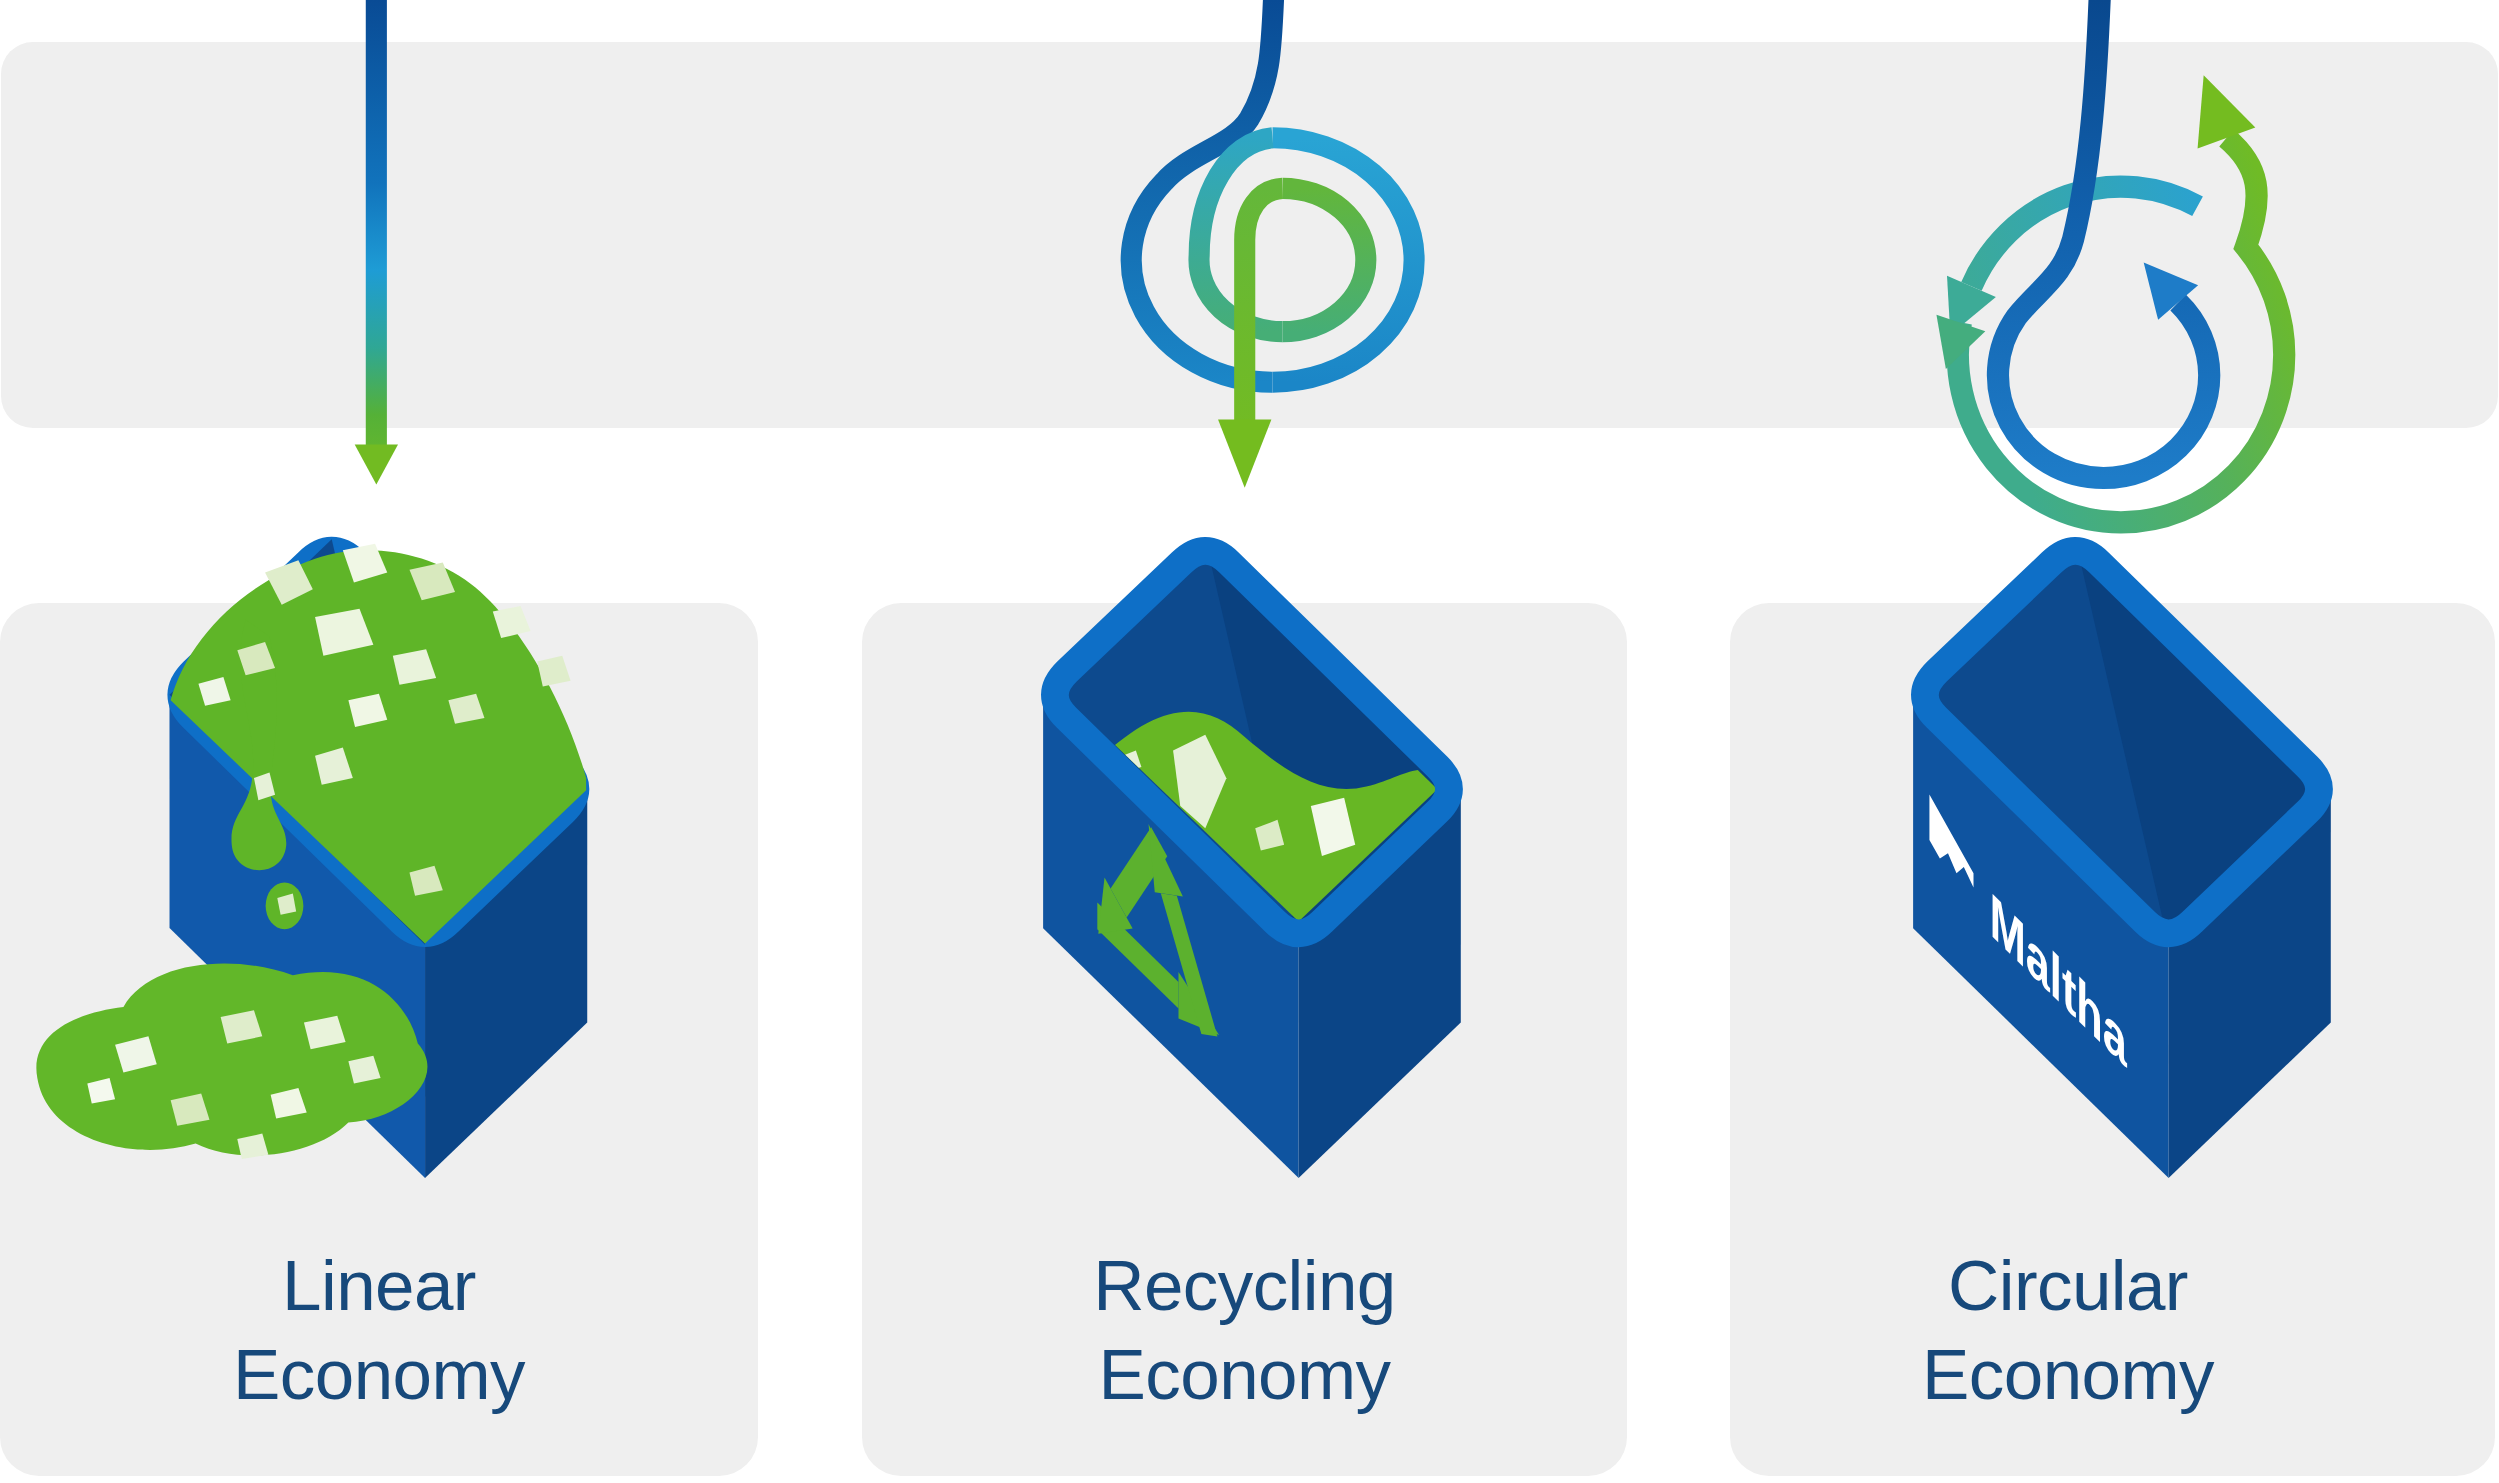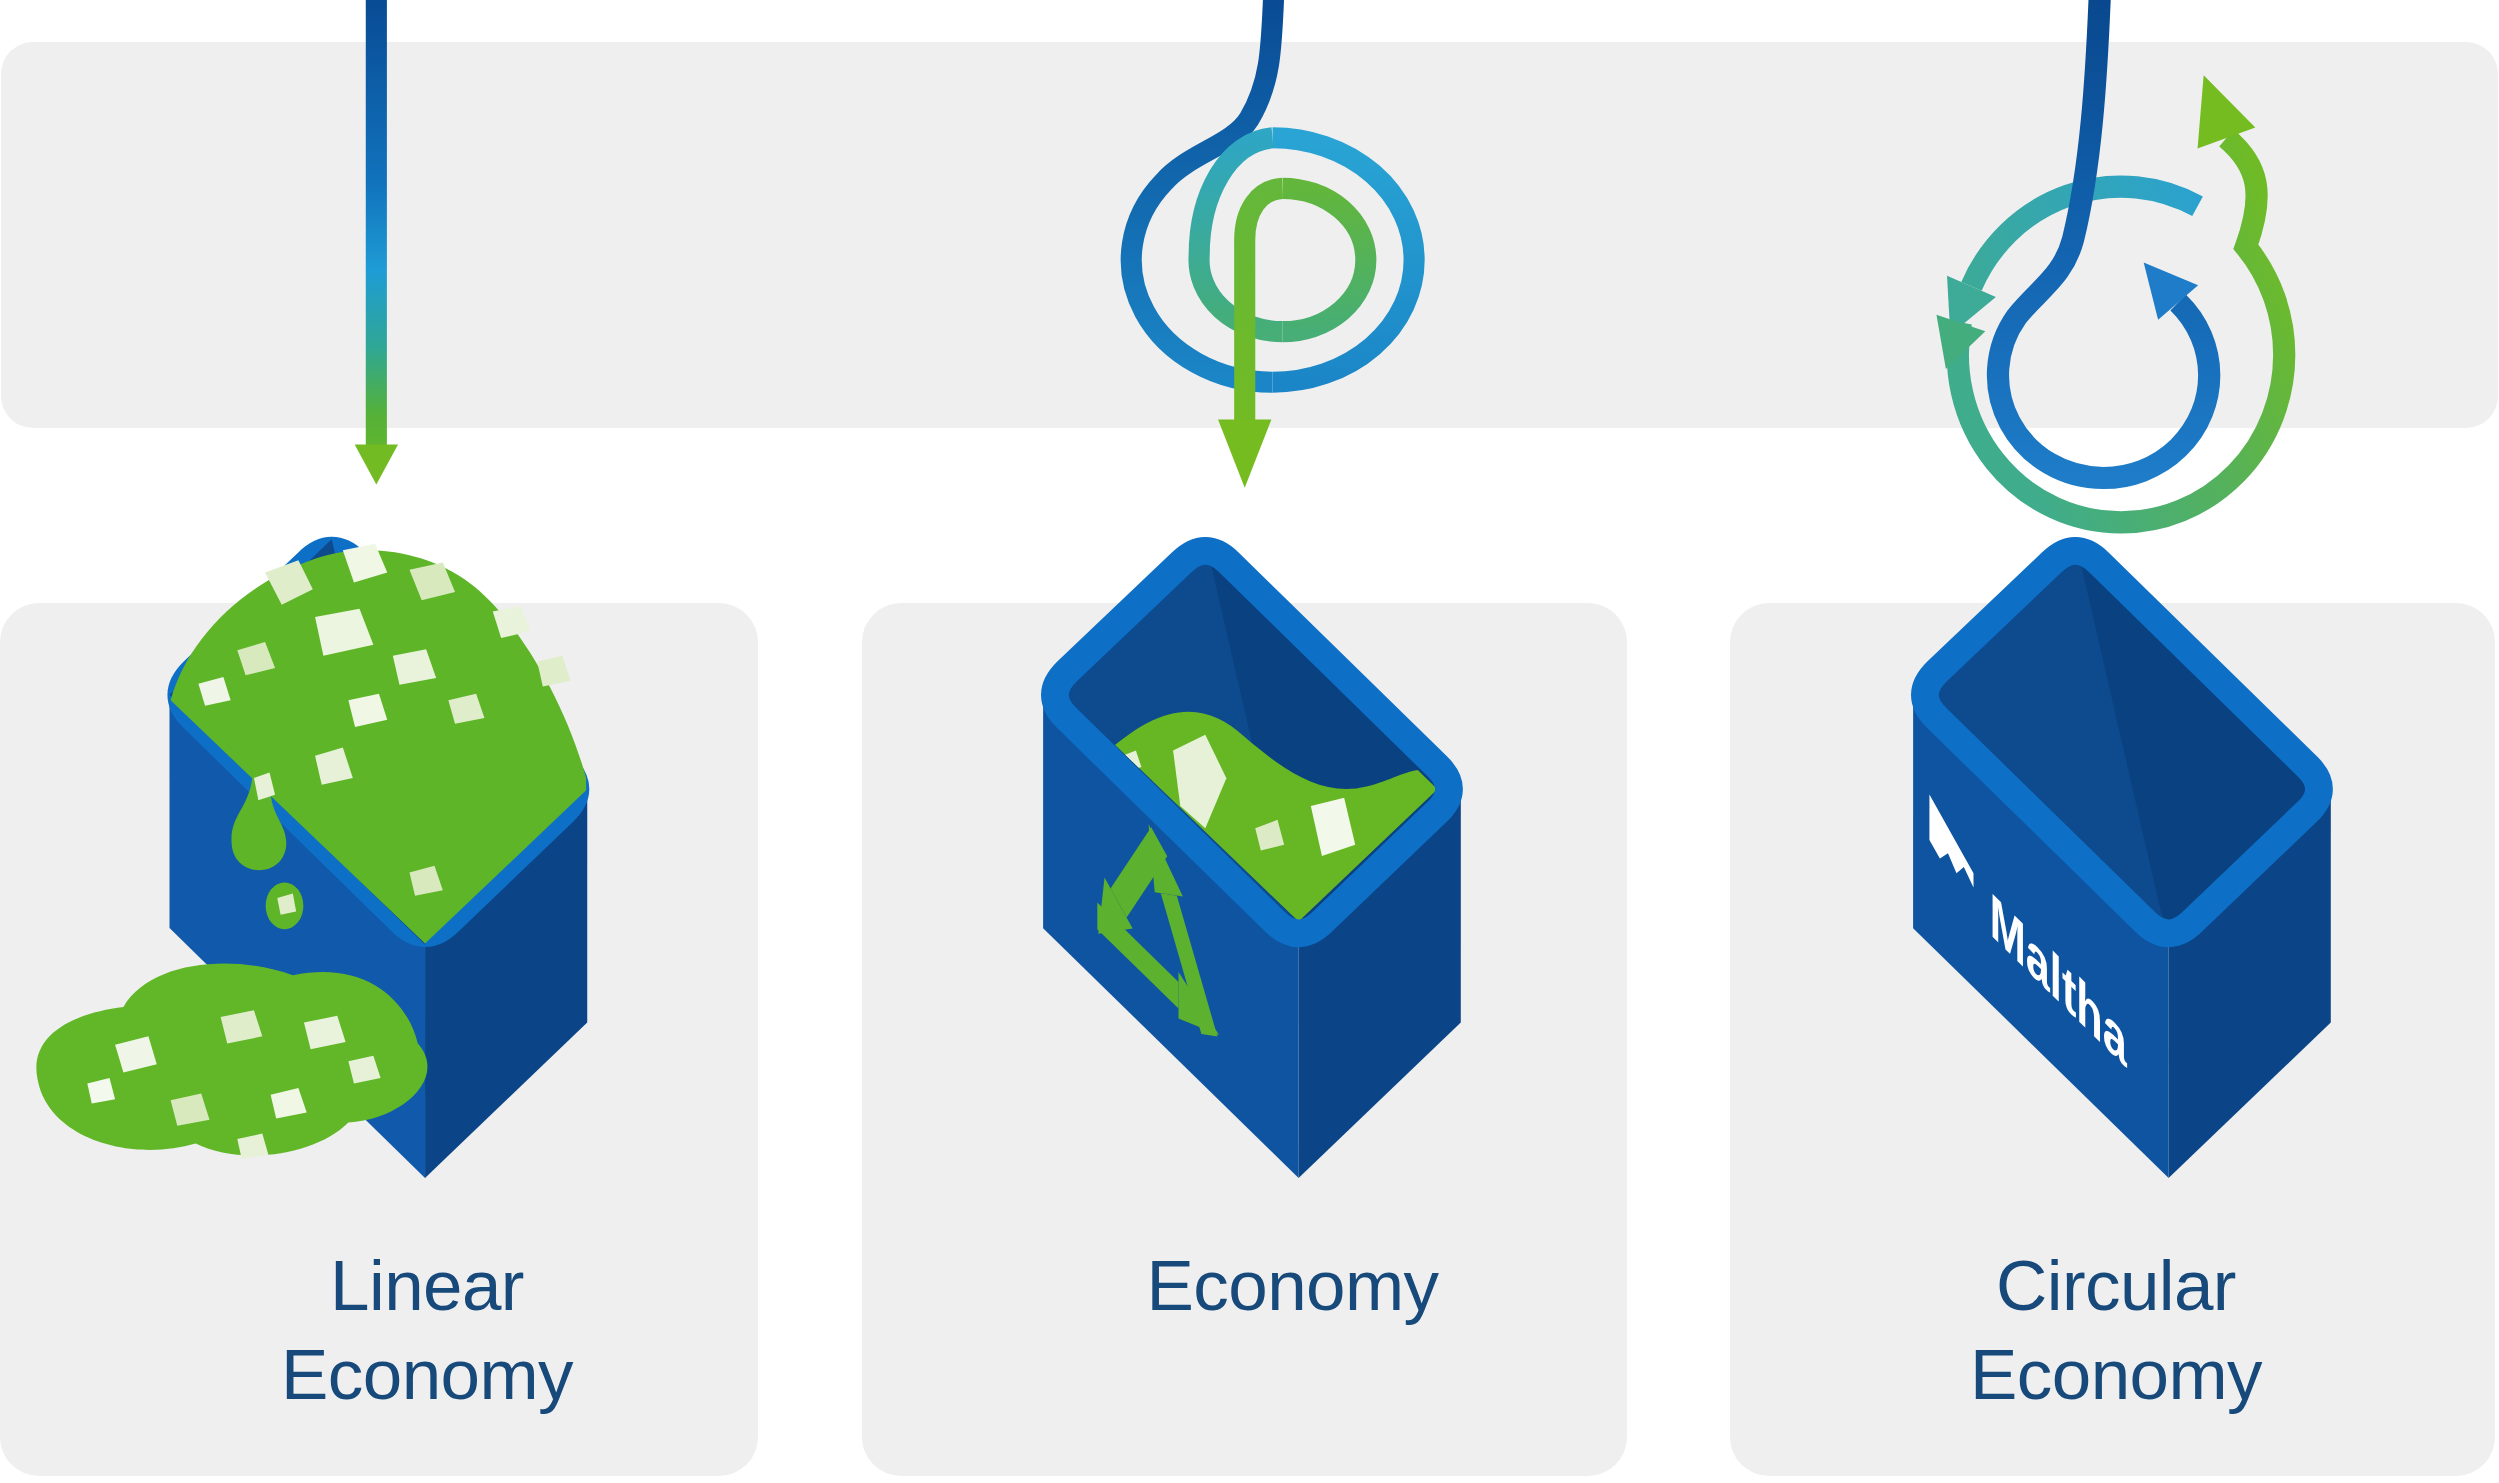--- a/index.html
+++ b/index.html
@@ -6,21 +6,21 @@
   body{width:2500px;height:1483px;position:relative;overflow:hidden;
        font-family:"Liberation Sans", sans-serif;}
   .band{position:absolute;left:1.1px;top:42px;width:2497px;height:386px;
         background:#EFEFEF;border-radius:32px;}
   .card{position:absolute;top:603px;height:873px;background:#EFEFEF;border-radius:39px;}
   #card-linear{left:0;width:758px;}
   #card-recycling{left:862px;width:765px;}
   #card-circular{left:1730px;width:765px;}
   .flow-svg,.bin-svg{position:absolute;}
   .label{position:absolute;top:1241px;text-align:center;color:#17497B;
-         font-size:71px;line-height:1.26;letter-spacing:-0.6px;font-weight:400;margin-left:48px;}
+         font-size:71px;line-height:1.26;letter-spacing:-0.6px;font-weight:400;}
   #label-linear{left:0;width:758px;}
   #label-recycling{left:862px;width:765px;}
   #label-circular{left:1730px;width:676px;}
   svg{display:block;overflow:visible;}
 </style>
 </head>
 <body>
 
 <div class="band"></div>
 
@@ -209,19 +209,20 @@
     <polygon points="2,2 116,66 116,92 91,72 72,96 50,75 29,99 2,84" fill="#FFFFFF"></polygon>
     <text x="158" y="147" font-size="112" font-weight="bold" fill="#FFFFFF">Maltha</text>
   </g>
 </svg>
 
 <div class="label" id="label-linear">
   <div>Linear</div>
   <div>Economy</div>
 </div>
 <div class="label" id="label-recycling">
+  <div>Recycling</div>
   <div>Economy</div>
 </div>
 <div class="label" id="label-circular">
   <div>Circular</div>
   <div>Economy</div>
 </div>
 
 
 </body></html>

